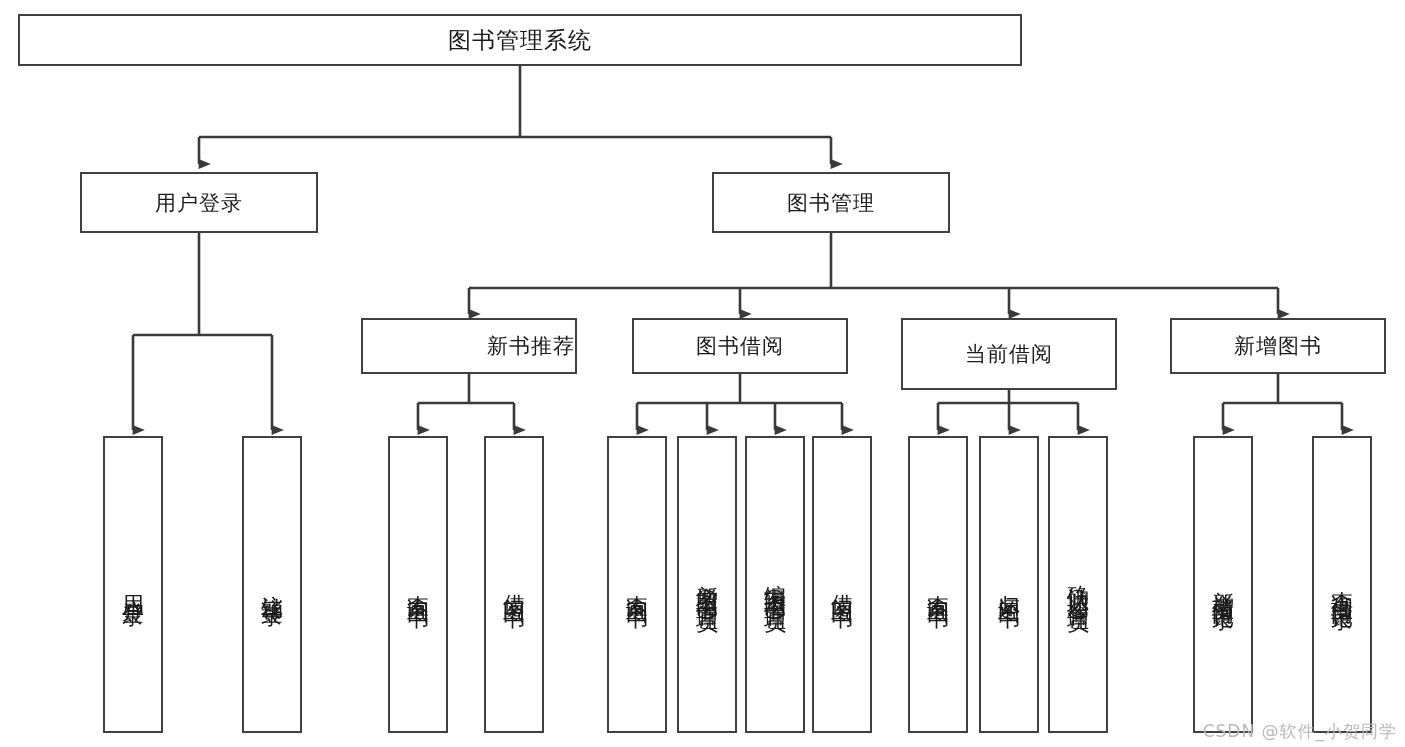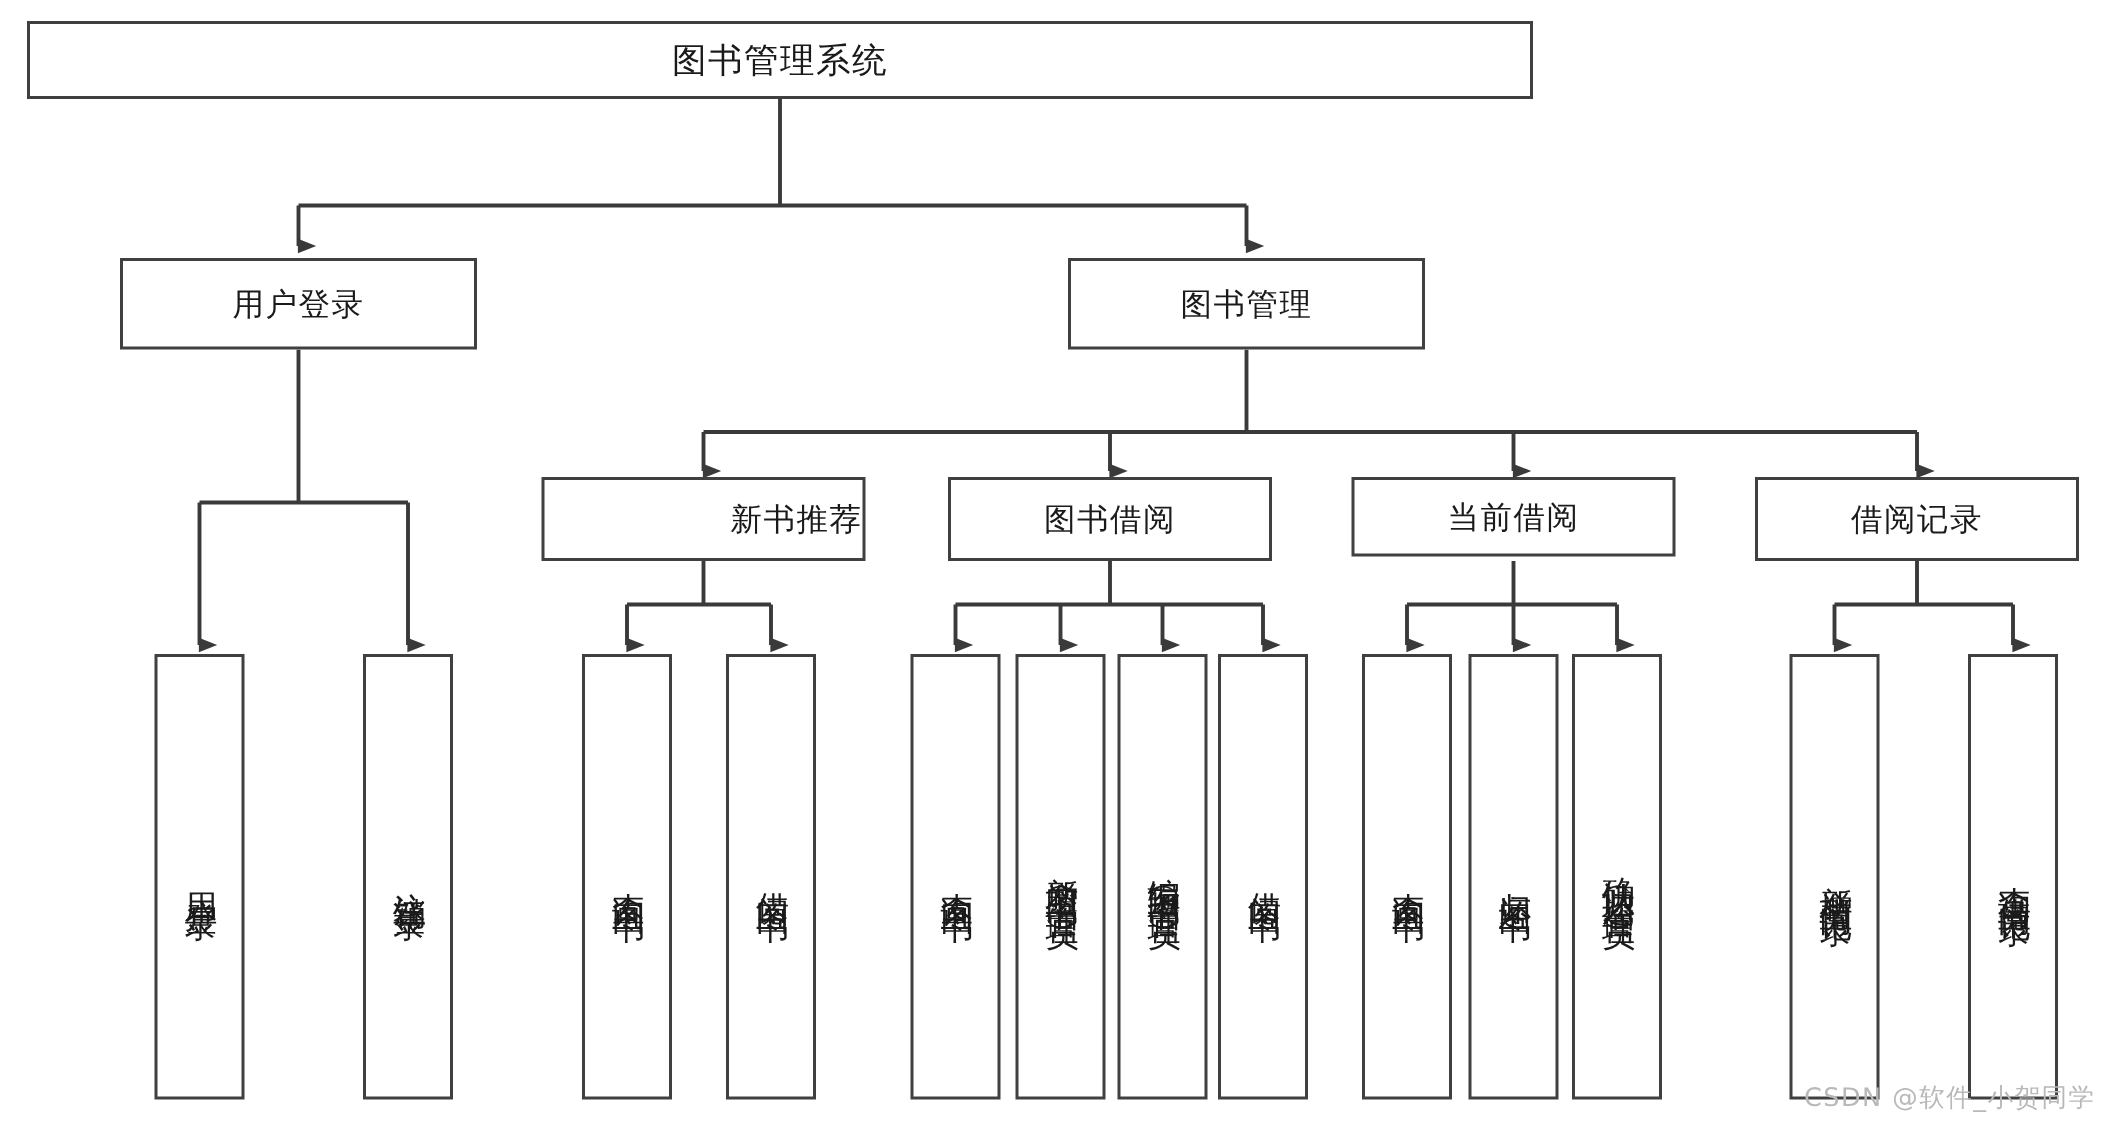--- a/index.html
+++ b/index.html
@@ -139,25 +139,25 @@
   <div class="node lvl2" style="left:712px; top:172px; width:238px; height:61px;">
     <span class="htext">图书管理</span>
   </div>
 
   <div class="node lvl3" style="left:361px; top:318px; width:216px; height:56px;justify-content:flex-end;">
     <span class="htext">新书推荐</span>
   </div>
   <div class="node lvl3" style="left:632px; top:318px; width:216px; height:56px;justify-content:center;">
     <span class="htext">图书借阅</span>
   </div>
-  <div class="node lvl3" style="left:901px; top:318px; width:216px; height:53px;">
+  <div class="node lvl3" style="left:901px; top:318px; width:216px; height:72px;">
     <span class="htext">当前借阅</span>
   </div>
   <div class="node lvl3" style="left:1170px; top:318px; width:216px; height:56px;">
-    <span class="htext">借阅记录</span>
+    <span class="htext">新增图书</span>
   </div>
 
   <div class="node leaf" style="left:103px; top:436px; width:60px; height:297px;">
     <span class="vtext">用户登录</span>
   </div>
   <div class="node leaf" style="left:242px; top:436px; width:60px; height:297px;">
     <span class="vtext">注销登录</span>
   </div>
 
   <div class="node leaf" style="left:388px; top:436px; width:60px; height:297px;">

